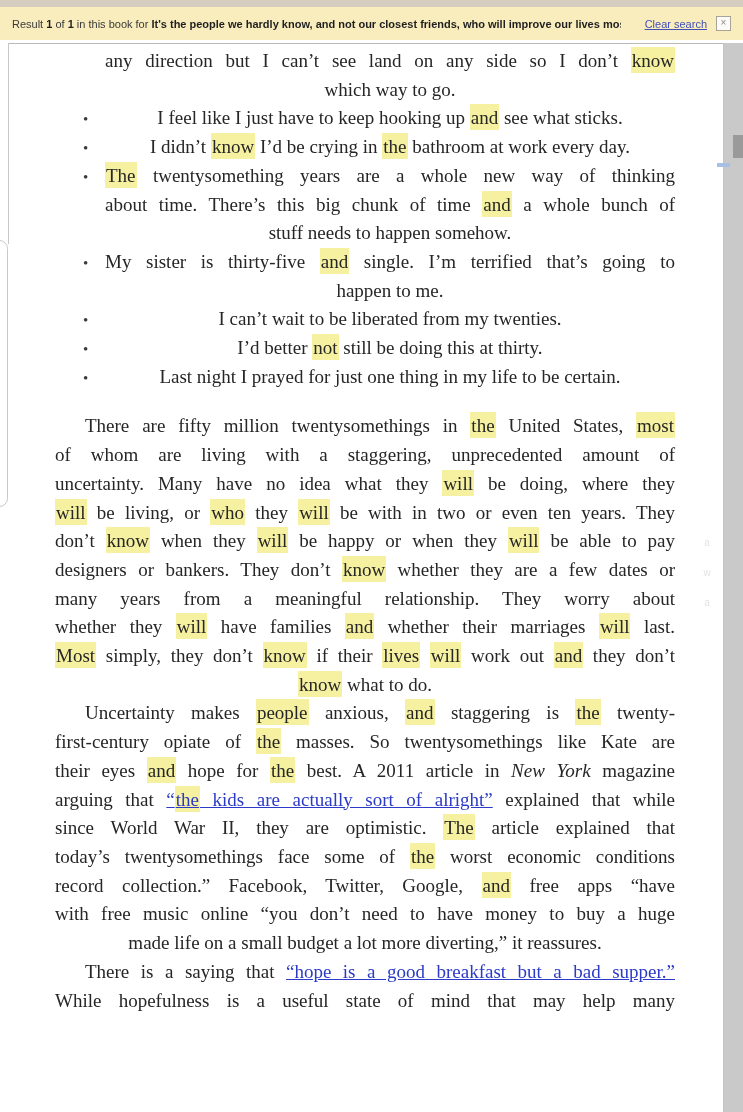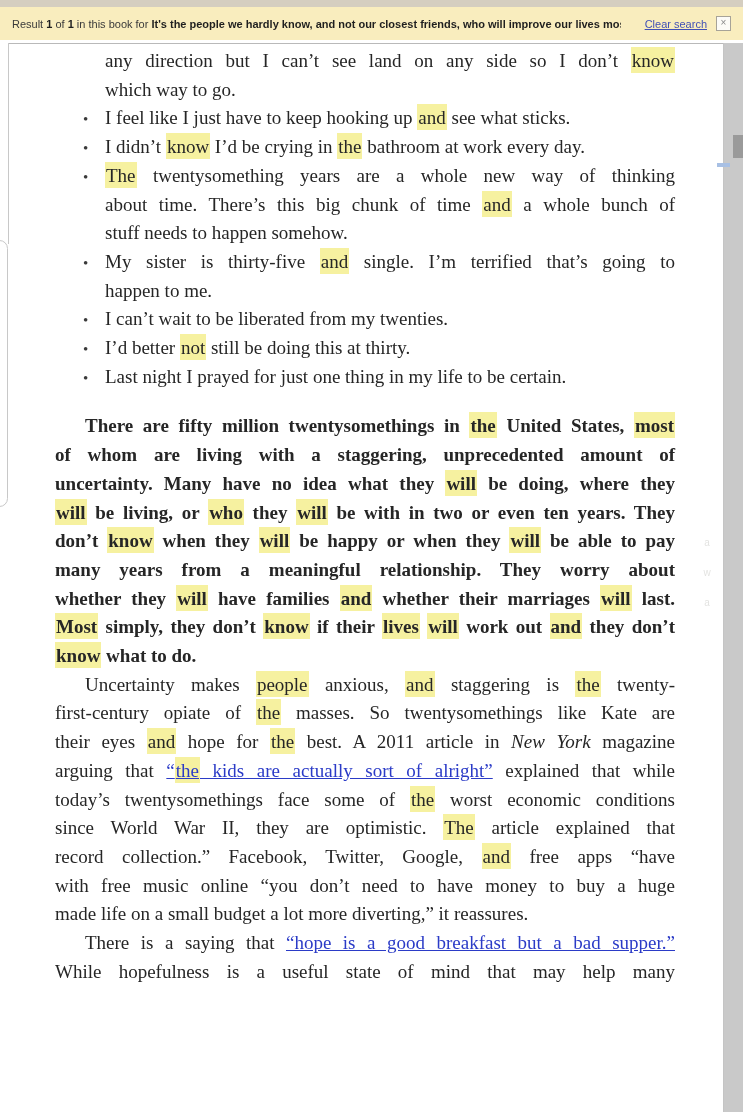--- a/index.html
+++ b/index.html
@@ -56,22 +56,22 @@
     line-height:30px;text-align:center;
   }
   
   .page-text{
     position:absolute;left:55px;top:47px;width:620px;
     font-family:"Liberation Serif","DejaVu Serif",serif;
     font-size:19px;color:#262626;
     line-height:28.7px;
   }
   .block{margin:0;}
-  .block.gap{margin-top:21px;font-weight:bold;}
-  .line{position:relative;}
+  .block.gap{margin-top:21px;}
+  .line{position:relative;text-align:center;}
   .line.just{text-align:justify;text-align-last:justify;}
   .line.hang{margin-left:50px;}
   .line.indent{text-indent:30px;}
   .marker{
     position:absolute;left:-22px;top:1px;
     font-size:15px;color:#3a3a3a;
     text-indent:0;
   }
   .hl{background:var(--hl,#f6f1a0);padding:3px 1px 2px;}
   .lnk{color:var(--link,#2b3bc7);text-decoration:underline;cursor:pointer;}
@@ -131,32 +131,33 @@
     </div>
     <div class="block bullet">
       <div class="line hang"><span class="marker">•</span><span>Last night I prayed for just one thing in my life to be certain.</span></div>
     </div>
     <div class="block para gap">
       <div class="line just indent"><span>There are fifty million twentysomethings in </span><span class="hl">the</span><span> United States, </span><span class="hl">most</span></div>
       <div class="line just"><span>of whom are living with a staggering, unprecedented amount of</span></div>
       <div class="line just"><span>uncertainty. Many have no idea what they </span><span class="hl">will</span><span> be doing, where they</span></div>
       <div class="line just"><span class="hl">will</span><span> be living, or </span><span class="hl">who</span><span> they </span><span class="hl">will</span><span> be with in two or even ten years. They</span></div>
       <div class="line just"><span>don’t </span><span class="hl">know</span><span> when they </span><span class="hl">will</span><span> be happy or when they </span><span class="hl">will</span><span> be able to pay</span></div>
+      <div class="line just"><span>designers or bankers. They don’t </span><span class="hl">know</span><span> whether they are a few dates or</span></div>
       <div class="line just"><span>many years from a meaningful relationship. They worry about</span></div>
       <div class="line just"><span>whether they </span><span class="hl">will</span><span> have families </span><span class="hl">and</span><span> whether their marriages </span><span class="hl">will</span><span> last.</span></div>
       <div class="line just"><span class="hl">Most</span><span> simply, they don’t </span><span class="hl">know</span><span> if their </span><span class="hl">lives</span><span> </span><span class="hl">will</span><span> work out </span><span class="hl">and</span><span> they don’t</span></div>
       <div class="line"><span class="hl">know</span><span> what to do.</span></div>
     </div>
     <div class="block para">
       <div class="line just indent"><span>Uncertainty makes </span><span class="hl">people</span><span> anxious, </span><span class="hl">and</span><span> staggering is </span><span class="hl">the</span><span> twenty-</span></div>
       <div class="line just"><span>first-century opiate of </span><span class="hl">the</span><span> masses. So twentysomethings like Kate are</span></div>
       <div class="line just"><span>their eyes </span><span class="hl">and</span><span> hope for </span><span class="hl">the</span><span> best. A 2011 article in </span><span class="it">New York</span><span> magazine</span></div>
       <div class="line just"><span>arguing that </span><a class="lnk">“</a><a class="lnk hl">the</a><a class="lnk"> kids are actually sort of alright”</a><span> explained that while</span></div>
+      <div class="line just"><span>since World War II, they are optimistic. </span><span class="hl">The</span><span> article explained that</span></div>
       <div class="line just"><span>today’s twentysomethings face some of </span><span class="hl">the</span><span> worst economic conditions</span></div>
-      <div class="line just"><span>since World War II, they are optimistic. </span><span class="hl">The</span><span> article explained that</span></div>
       <div class="line just"><span>record collection.” Facebook, Twitter, Google, </span><span class="hl">and</span><span> free apps “have</span></div>
       <div class="line just"><span>with free music online “you don’t need to have money to buy a huge</span></div>
       <div class="line"><span>made life on a small budget a lot more diverting,” it reassures.</span></div>
     </div>
     <div class="block para">
       <div class="line just indent"><span>There is a saying that </span><a class="lnk">“hope is a good breakfast but a bad supper.”</a></div>
       <div class="line just"><span>While hopefulness is a useful state of mind that may help many</span></div>
     </div>
   </div>
 

